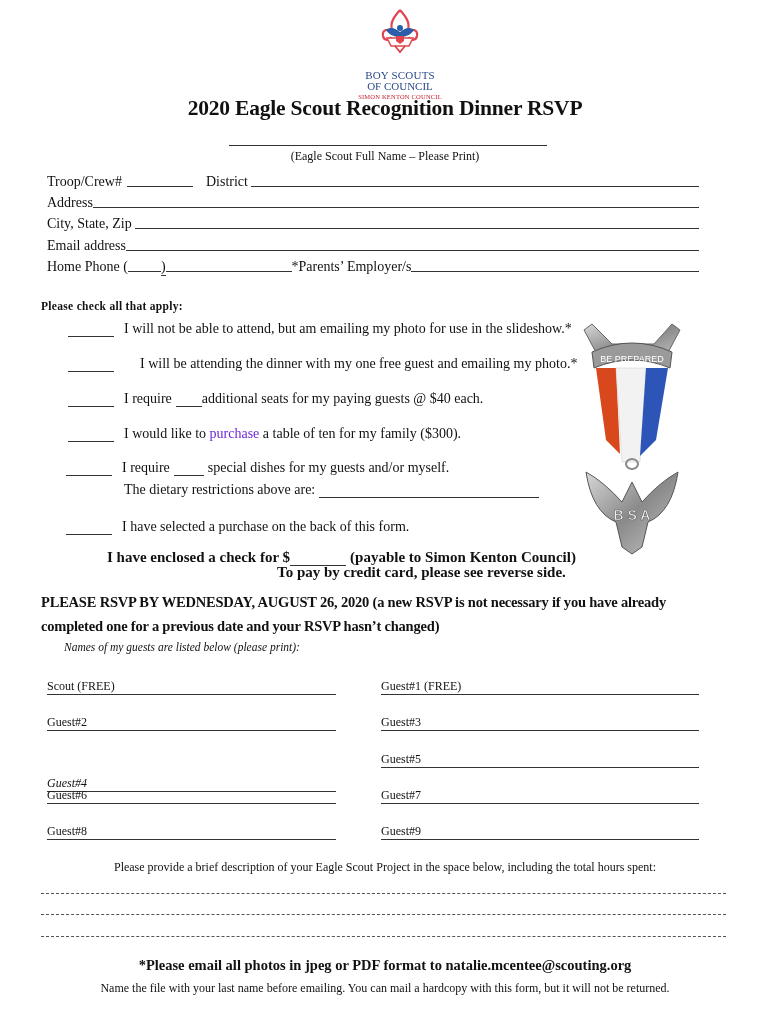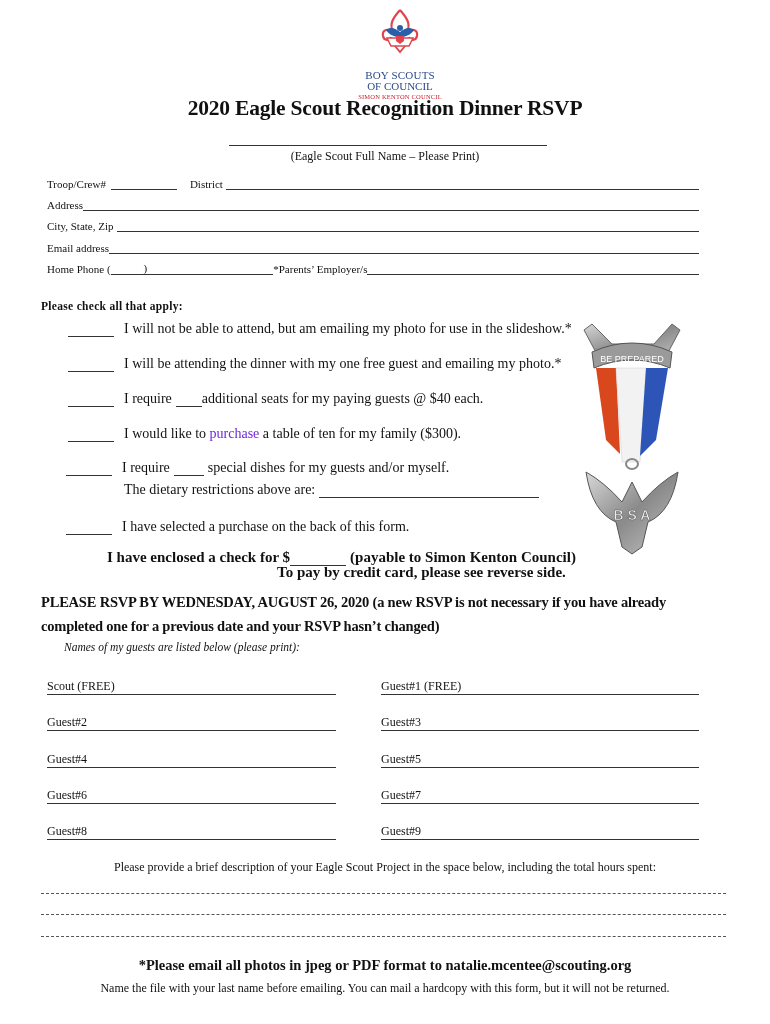--- a/index.html
+++ b/index.html
@@ -7,21 +7,21 @@
          font-family:"Liberation Serif", "DejaVu Serif", serif; color:#111; }
   .abs { position:absolute; }
   .logo { left:355px; top:8px; width:90px; height:86px; text-align:center; }
   .logo svg { display:block; margin:0 auto; }
   .logo .org1 { font-size:11px; color:#2b4a8b; line-height:11px; letter-spacing:0.2px; margin-top:16px; }
   .logo .org2 { font-size:11px; color:#2b4a8b; line-height:11px; }
   .logo .council { font-size:6.5px; color:#c8202e; line-height:9px; letter-spacing:0.2px; }
   .title { left:0; width:770px; top:96px; text-align:center; font-weight:bold; font-size:21.5px; letter-spacing:-0.2px; }
   .name-line { left:229px; top:145px; width:318px; border-top:1.5px solid #333; }
   .name-caption { left:0; width:770px; top:149px; text-align:center; font-size:12px; }
-  .row { left:47px; width:652px; font-size:11px; display:flex; align-items:flex-end; height:16px; }
+  .row { left:47px; width:652px; font-size:14px; display:flex; align-items:flex-start; height:16px; }
   .row .label { white-space:nowrap; }
   .row .line { border-bottom:1px solid #333; height:12px; }
   .row .fill { flex:1; }
   .check-head { left:41px; top:300px; font-size:11.5px; font-weight:bold; letter-spacing:0.3px; }
   .chk { font-size:14px; display:flex; align-items:flex-end; }
   .chk .blank { width:46px; border-bottom:1px solid #333; height:12px; margin-right:10px; }
   .inline-blank { display:inline-block; border-bottom:1px solid #333; height:11px; vertical-align:baseline; }
   .red { color:#6d28d9; }
   .bold-center { font-weight:bold; font-size:15px; }
   .rsvp { left:41px; width:700px; font-weight:bold; font-size:14.5px; line-height:24px; letter-spacing:-0.2px; }
@@ -80,21 +80,21 @@
   <span class="label">*Parents’ Employer/s</span>
   <span class="line fill"></span>
 </div>
 
 <div class="abs check-head">Please check all that apply:</div>
 
 <div class="abs chk" style="left:68px;top:321px;">
   <span class="blank"></span>
   <span>I will not be able to attend, but am emailing my photo for use in the slideshow.*</span>
 </div>
-<div class="abs chk" style="left:68px;top:356px;">
+<div class="abs chk" style="left:68px;top:356px;gap:16px;">
   <span class="blank"></span>
   <span>I will be attending the dinner with my one free guest and emailing my photo.*</span>
 </div>
 <div class="abs chk" style="left:68px;top:391px;">
   <span class="blank"></span>
   <span>I require</span>
   <span class="inline-blank" style="width:26px;margin-left:4px;"></span>
   <span>additional seats for my paying guests @ $40 each.</span>
 </div>
 <div class="abs chk" style="left:68px;top:426px;">
@@ -147,21 +147,21 @@
 </div>
 
 <div class="abs rsvp" style="top:590px;">PLEASE RSVP BY WEDNESDAY, AUGUST 26, 2020 (a new RSVP is not necessary if you have already</div>
 <div class="abs rsvp" style="top:614px;">completed one for a previous date and your RSVP hasn’t changed)</div>
 <div class="abs guests-note">Names of my guests are listed below (please print):</div>
 
 <div class="abs guest" style="left:47px;top:679px;width:289px;">Scout (FREE)</div>
 <div class="abs guest" style="left:381px;top:679px;width:318px;">Guest#1 (FREE)</div>
 <div class="abs guest" style="left:47px;top:715px;width:289px;">Guest#2</div>
 <div class="abs guest" style="left:381px;top:715px;width:318px;">Guest#3</div>
-<div class="abs guest" style="left:47px;top:752px;width:289px;">Guest#4</div>
+<div class="abs guest" style="left:47px;top:776px;width:289px;font-style:italic;">Guest#4</div>
 <div class="abs guest" style="left:381px;top:752px;width:318px;">Guest#5</div>
 <div class="abs guest" style="left:47px;top:788px;width:289px;">Guest#6</div>
 <div class="abs guest" style="left:381px;top:788px;width:318px;">Guest#7</div>
 <div class="abs guest" style="left:47px;top:824px;width:289px;">Guest#8</div>
 <div class="abs guest" style="left:381px;top:824px;width:318px;">Guest#9</div>
 
 <div class="abs desc-prompt">Please provide a brief description of your Eagle Scout Project in the space below, including the total hours spent:</div>
 <div class="abs desc-line" style="top:893px;"></div>
 <div class="abs desc-line" style="top:914px;"></div>
 <div class="abs desc-line" style="top:936px;"></div>

